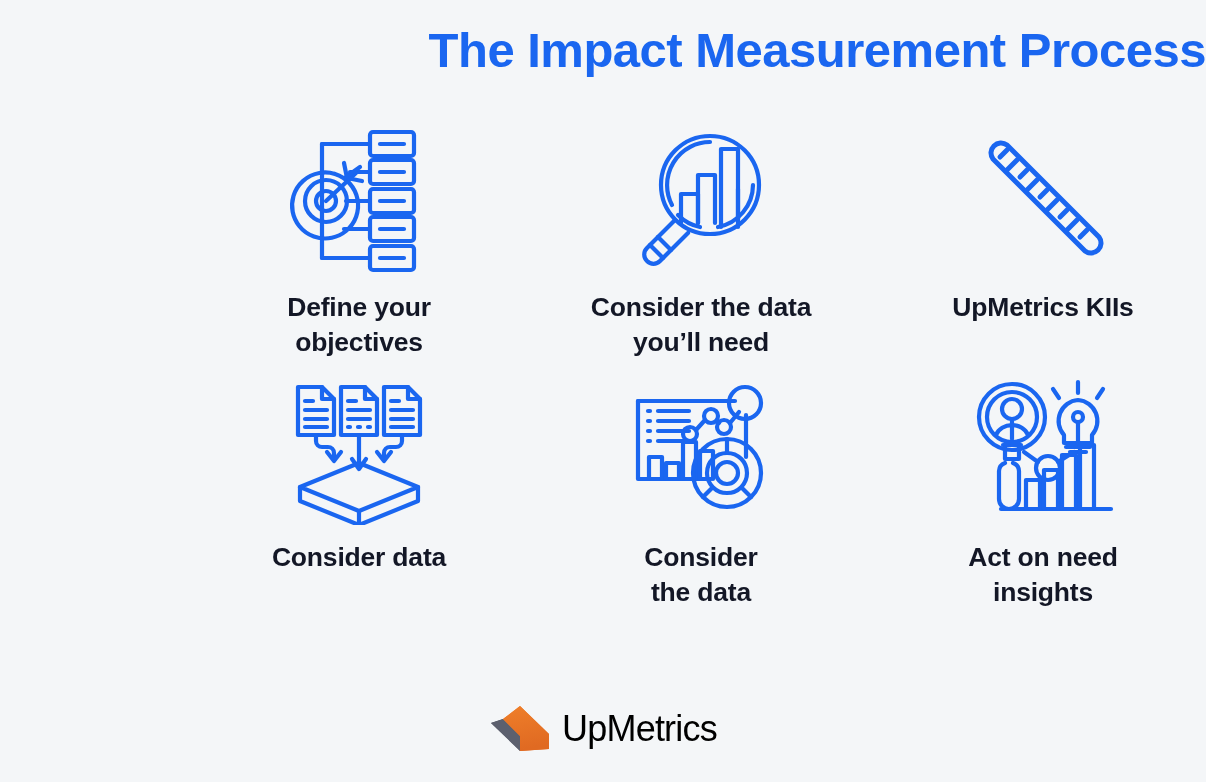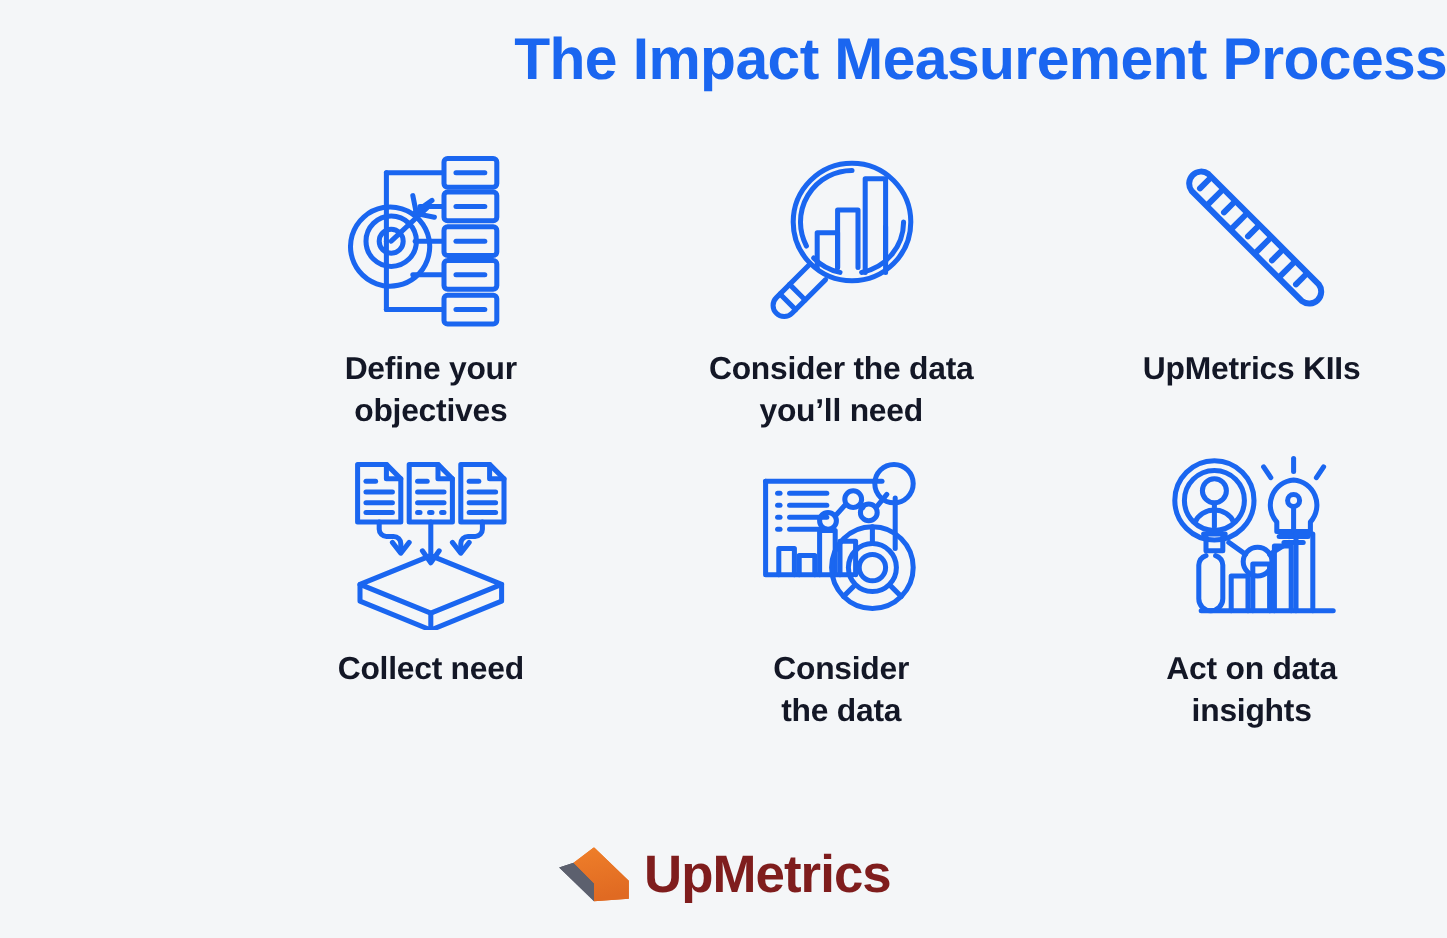--- a/index.html
+++ b/index.html
@@ -88,23 +88,23 @@
     gap: 11px;
   }
 
   .brand-mark {
     width: 62px;
     height: 46px;
     display: block;
   }
 
   .brand-name {
-    font-size: 44px;
-    font-weight: bold;
-    color: #7f1d1d;
+    font-size: 36px;
+    font-weight: normal;
+    color: #000000;
     letter-spacing: -0.8px;
     line-height: 1;
   }
 </style>
 </head>
 <body>
 
 <div class="infographic">
 
   <h1 class="page-title">The Impact Measurement Process</h1>
@@ -221,21 +221,21 @@
           <path d="M75 58 L75 88"></path>
           <path d="M68 82 L75 92 L82 82"></path>
           <path d="M118 58 L118 64 A6 6 0 0 1 112 70 L106 70 A6 6 0 0 0 100 76 L100 82"></path>
           <path d="M93 75 L100 84 L107 75"></path>
 
           <path d="M75 86 L134 110 L75 134 L16 110 Z"></path>
           <path d="M16 110 L16 124 L75 148 L134 124 L134 110"></path>
           <path d="M75 134 L75 148"></path>
         </svg>
       </div>
-      <div class="step-label">Collect need</div>
+      <div class="step-label">Consider data</div>
     </div>
 
     <div class="step">
       <div class="step-icon">
         <svg width="150" height="148" viewBox="0 0 150 148" fill="none" stroke="#1a66f0" stroke-width="4.2" stroke-linecap="round" stroke-linejoin="round">
 
           <path d="M12 24 L109 24"></path>
           <path d="M12 24 L12 102 L85 102"></path>
           <path d="M120 38 L120 80"></path>
 
@@ -300,21 +300,21 @@
           <path d="M56 75 L70 85"></path>
           <path d="M90 85 L106 75"></path>
 
           <path d="M33 132 L143 132"></path>
           <path d="M58 132 L58 103 L72 103 L72 132"></path>
           <path d="M76 132 L76 93 L90 93 L90 132"></path>
           <path d="M94 132 L94 78 L108 78 L108 132"></path>
           <path d="M112 132 L112 68 L126 68 L126 132"></path>
         </svg>
       </div>
-      <div class="step-label">Act on data
+      <div class="step-label">Act on need
 insights</div>
     </div>
 
   </div>
 
   <div class="brand">
     <svg class="brand-mark" viewBox="0 0 62 46">
       <defs>
         <linearGradient id="orangeGrad" x1="0" y1="0" x2="0.2" y2="1">
           <stop offset="0%" stop-color="#ef7f2a"></stop>

